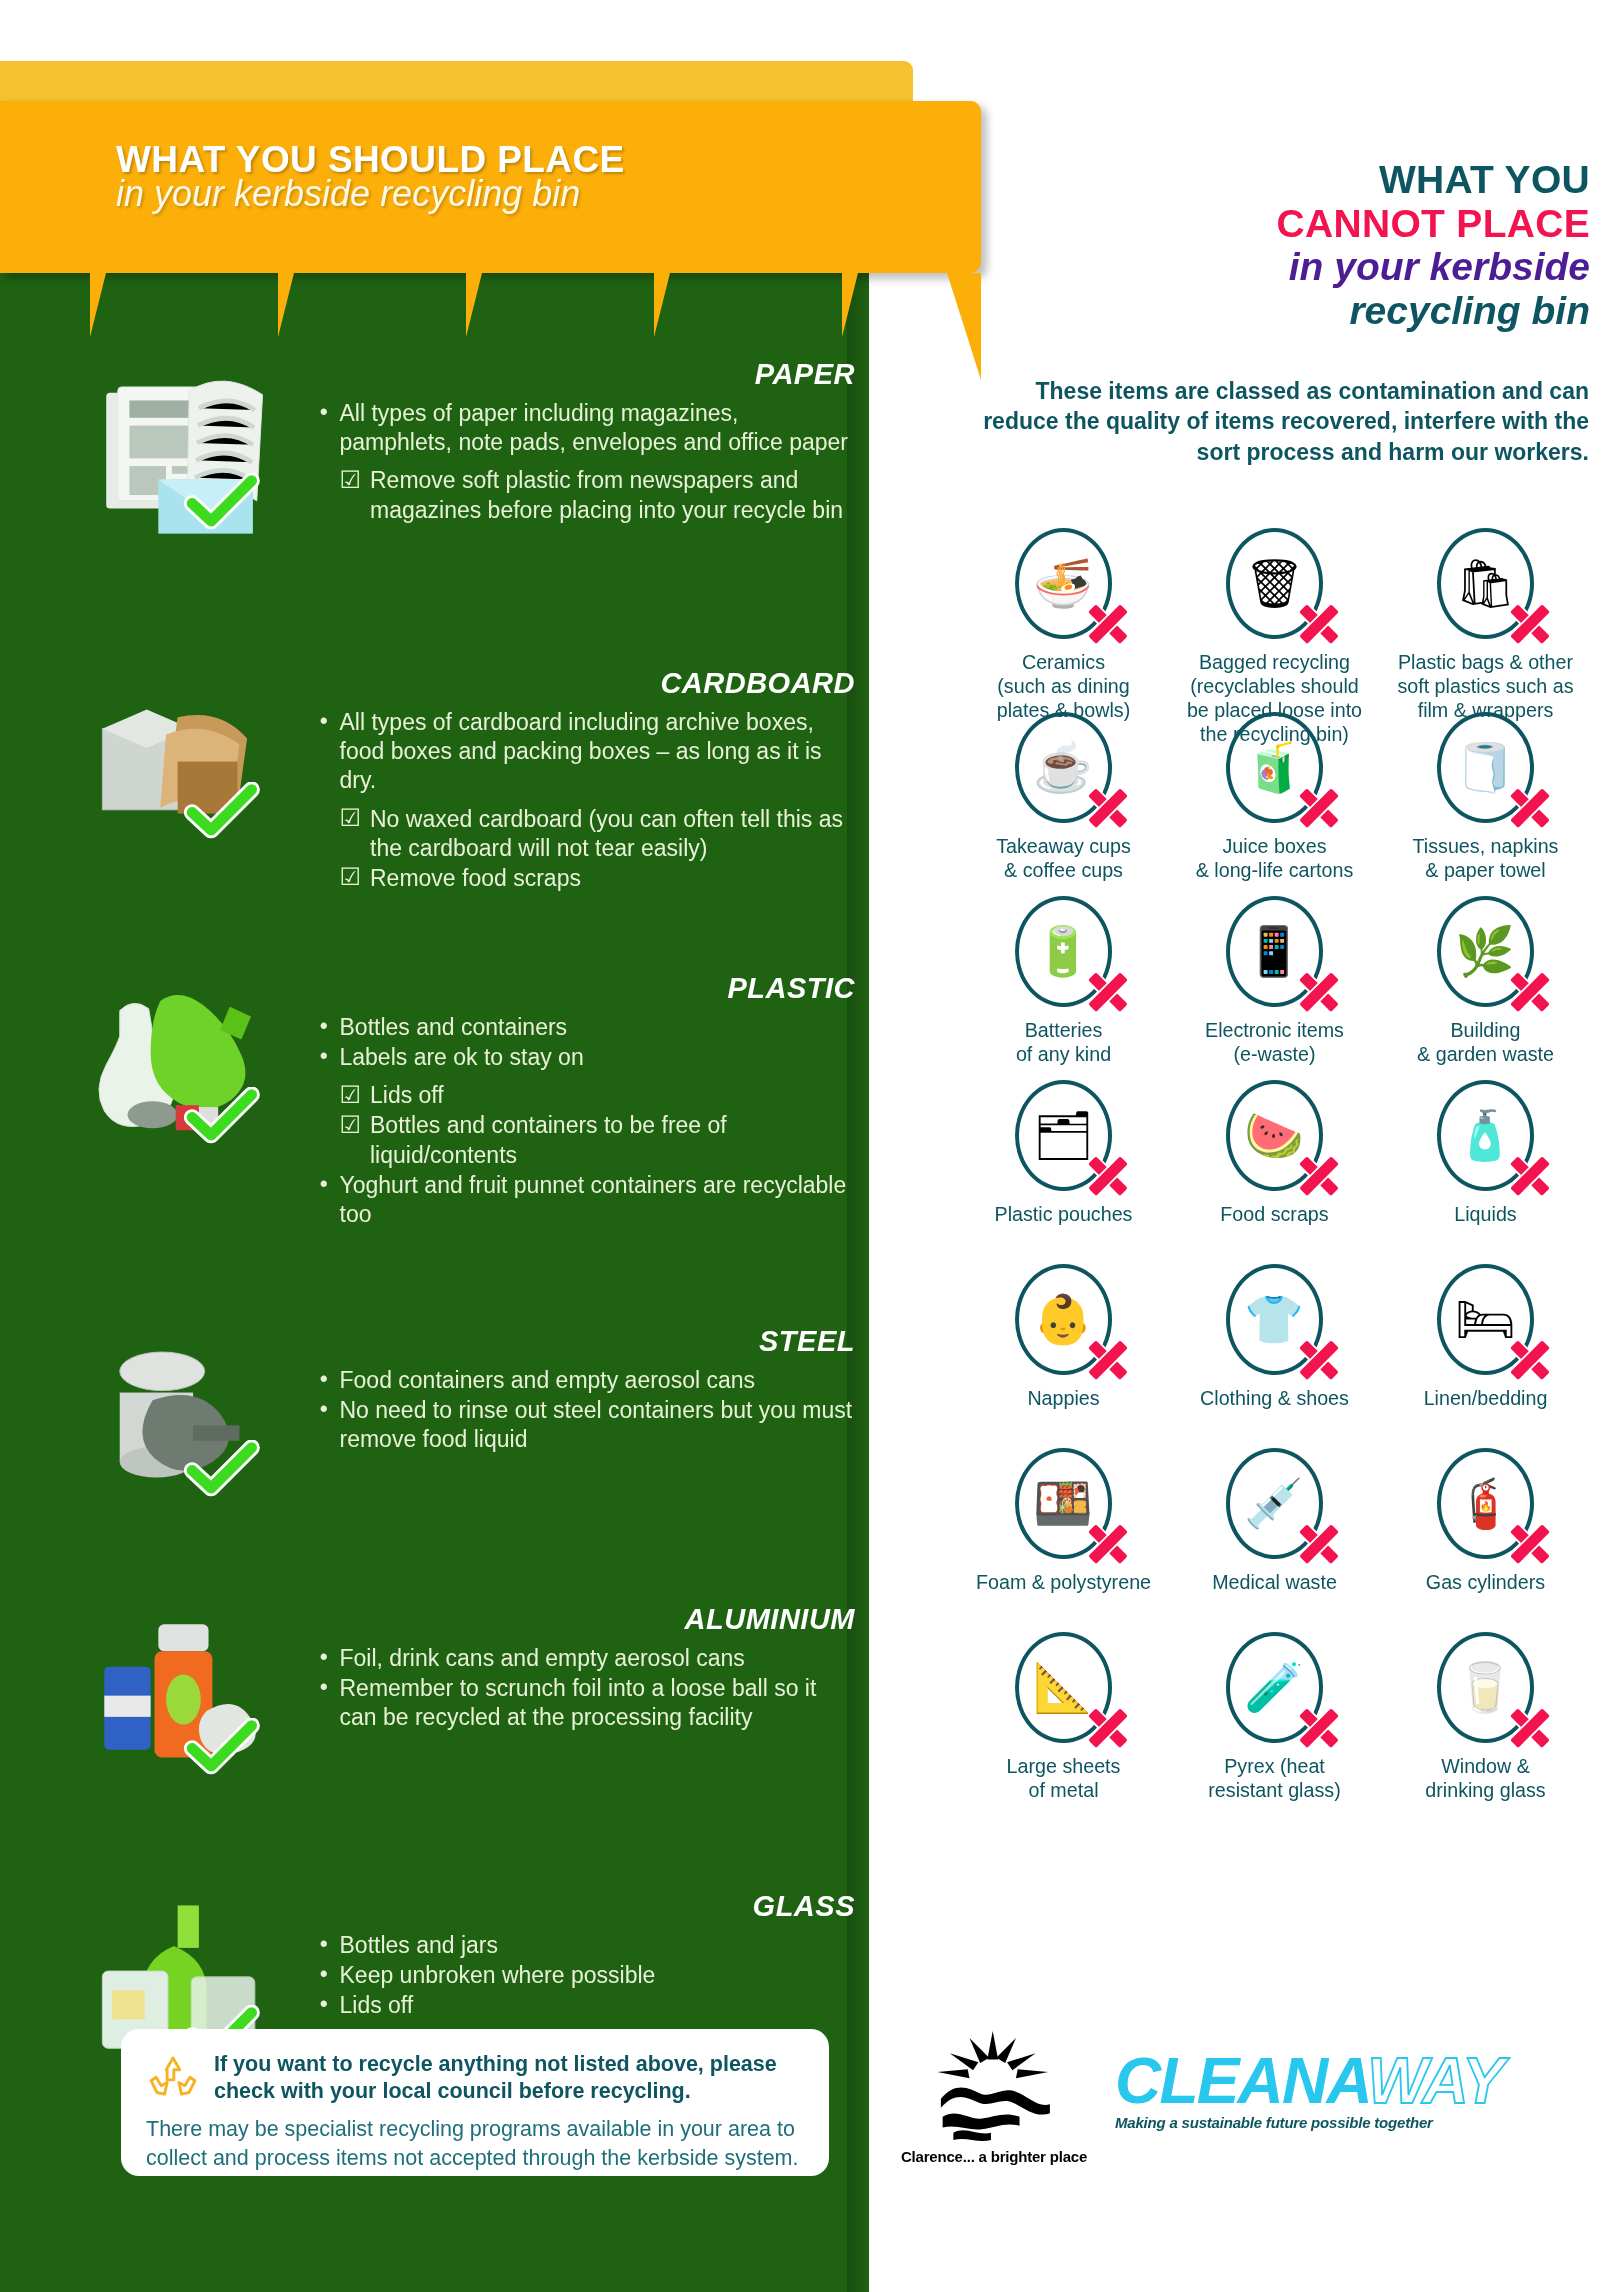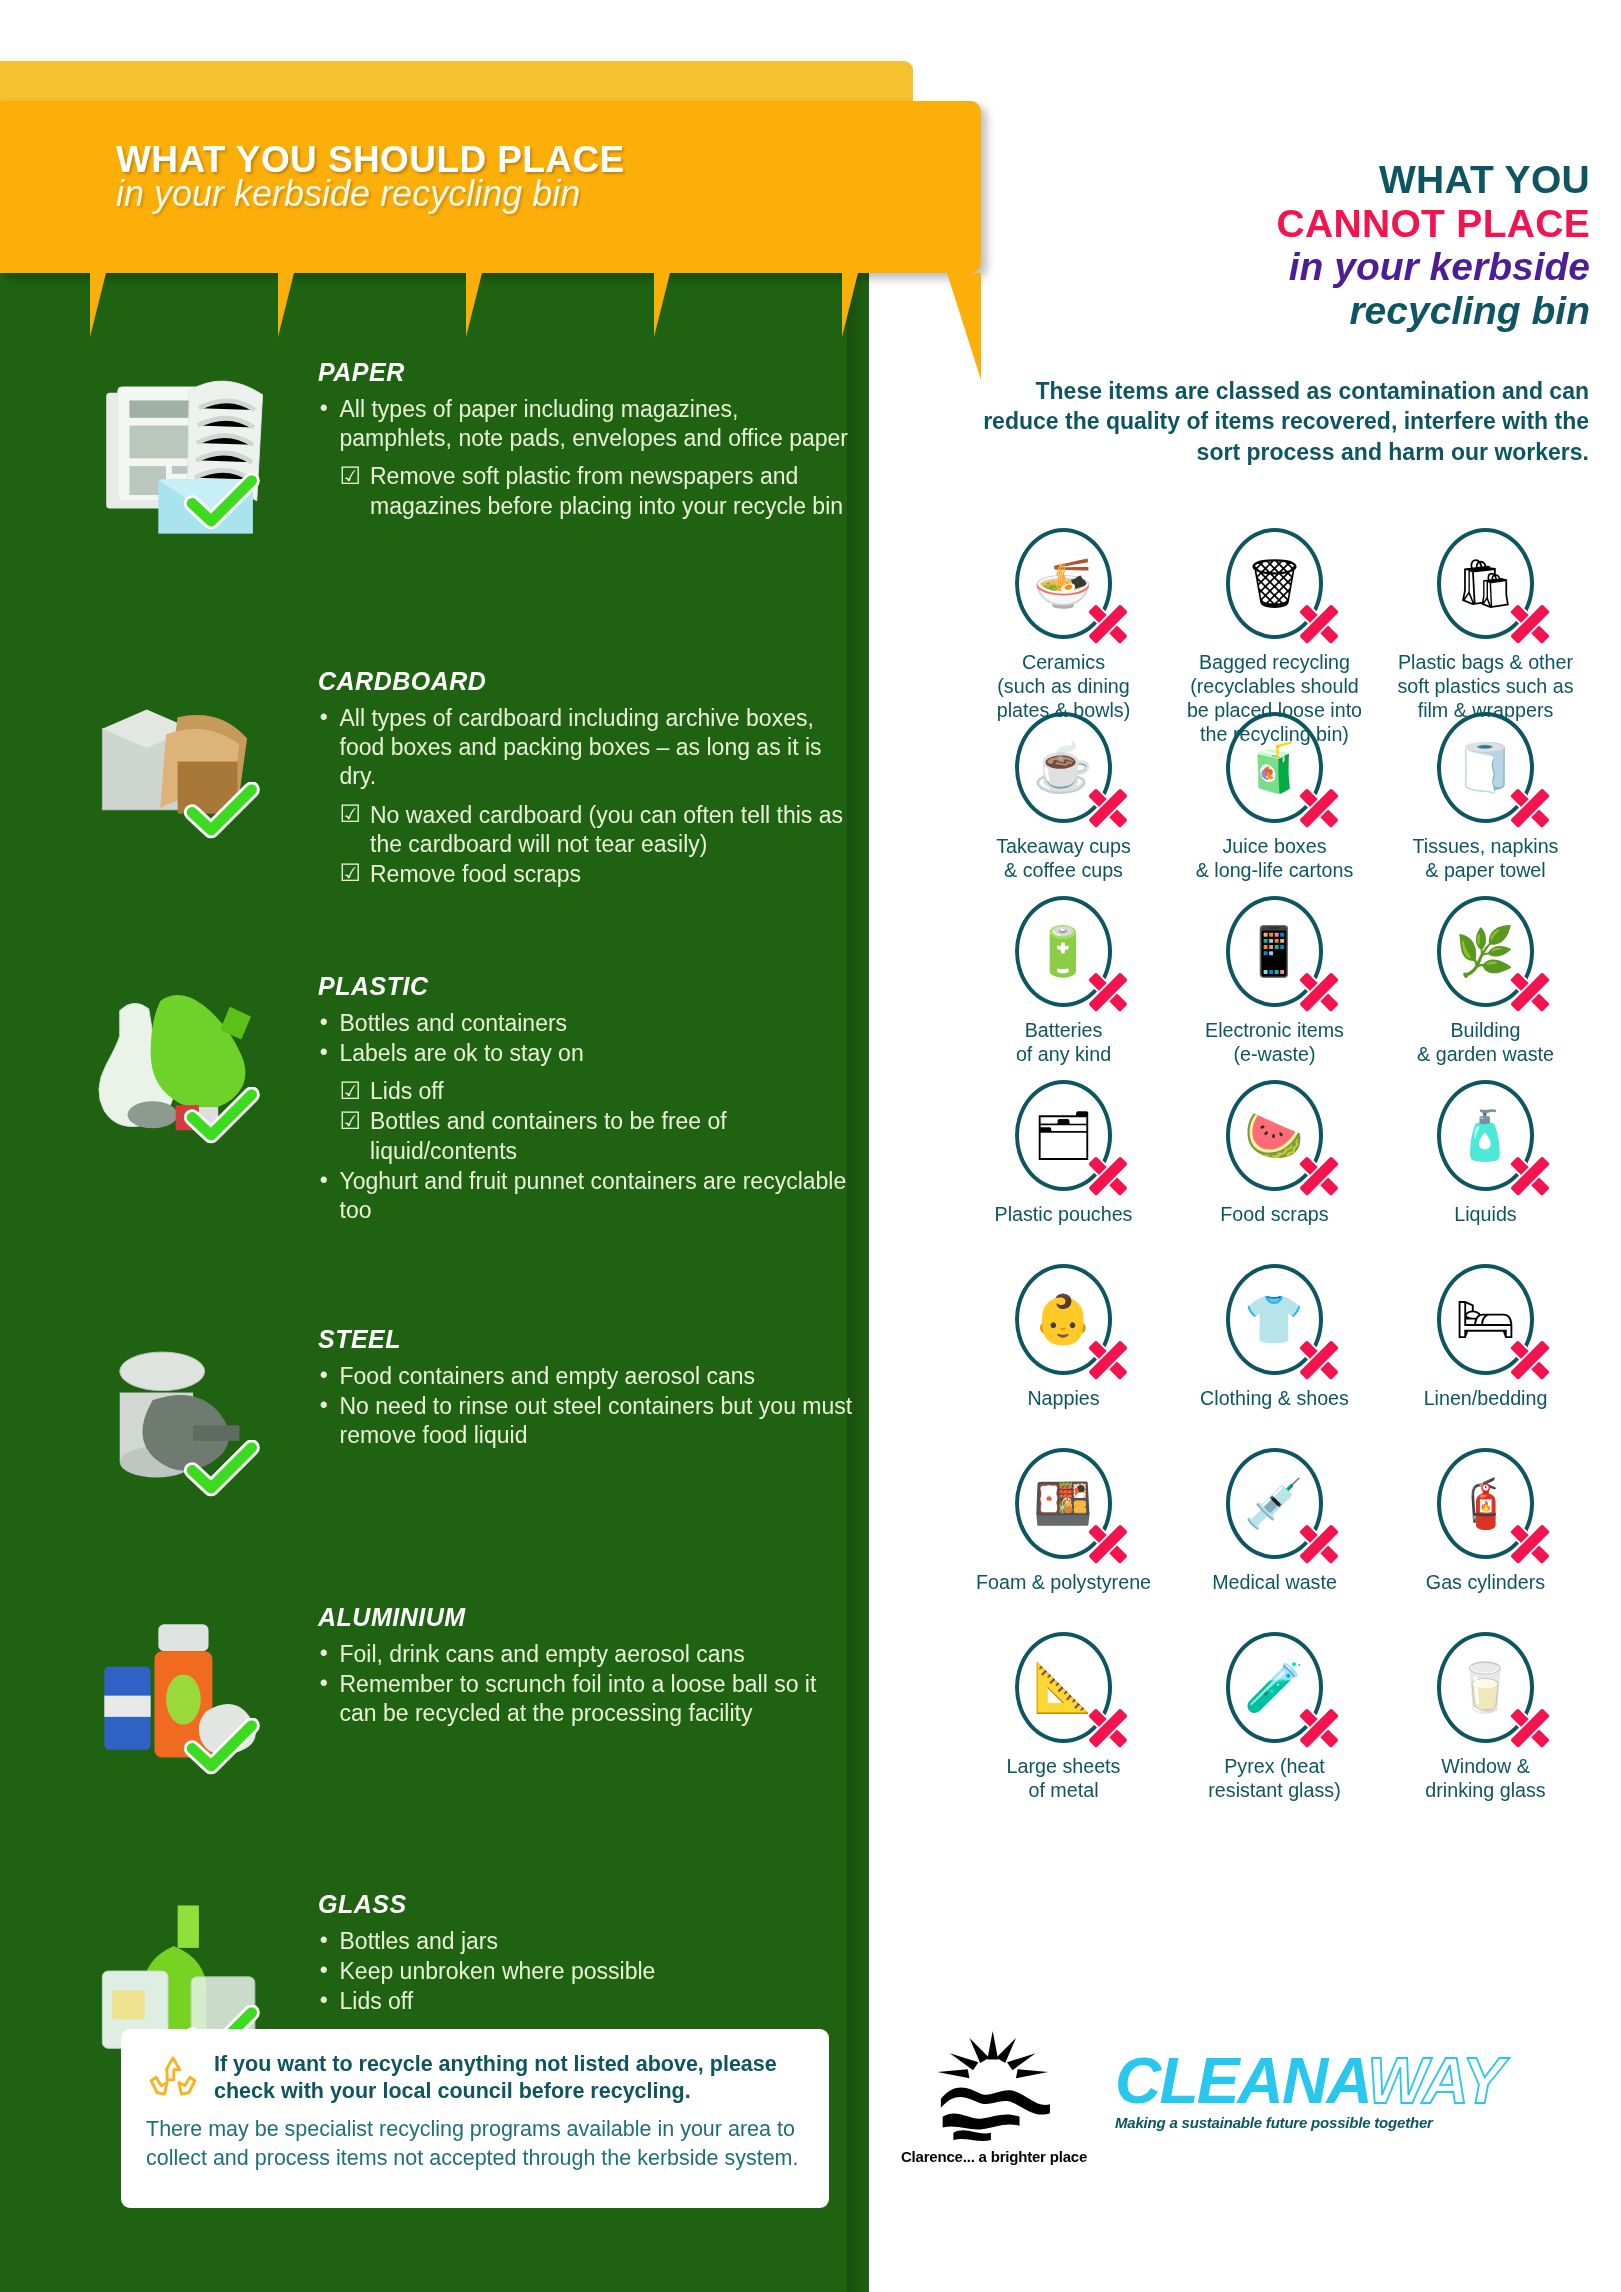--- a/index.html
+++ b/index.html
@@ -60,22 +60,22 @@
   .rh-l4{color:#0d5560;font-size:39px;font-style:italic;line-height:1.12;font-weight:bold;}
   #right-intro{
     position:absolute;left:976px;top:376px;width:613px;text-align:right;
     color:#0d5560;font-size:23px;line-height:1.32;font-weight:bold;
   }
   
   .section{position:absolute;left:0;width:869px;}
   .sec-icon{position:absolute;left:85px;top:0;width:193px;height:193px;}
   .sec-body{position:absolute;left:318px;width:537px;}
   .sec-title{
-    color:#ffffff;font-size:25px;font-weight:bold;font-style:italic;
-    letter-spacing:0.5px;margin-bottom:8px;
+    color:#ffffff;font-size:29px;font-weight:bold;font-style:italic;
+    letter-spacing:0.5px;margin-bottom:8px;text-align:right;
   }
   .sec-list{margin:0;padding:0;list-style:none;}
   .sec-list li{
     color:#e9f2d8;font-size:23px;line-height:1.27;
     padding-left:21.5px;position:relative;margin-bottom:0.9px;
   }
   .sec-list li.bullet:before{
     content:"\2022";position:absolute;left:1.8px;top:-0.9px;font-size:23px;color:#e9f2d8;
   }
   .sec-list li.check{
@@ -109,22 +109,22 @@
     box-shadow:0 0 0 1.8px #ffffff;
   }
   .cg-x:before{transform:translate(-50%,-50%) rotate(45deg);}
   .cg-x:after{transform:translate(-50%,-50%) rotate(-45deg);}
   .cg-label{
     margin-top:10.7px;color:#0d5560;font-size:19.7px;line-height:1.22;
     white-space:pre-line;
   }
   
   #footer-box{
-    position:absolute;left:121px;top:2029px;width:708px;height:179px;
-    background:#ffffff;border-radius:9px;padding:21.5px 25px;box-sizing:border-box;
+    position:absolute;left:121px;top:2029px;width:708px;height:147px;
+    background:#ffffff;border-radius:18px;padding:21.5px 25px;box-sizing:border-box;
   }
   #footer-head{
     color:#0d5560;font-size:21.5px;font-weight:bold;line-height:1.3;
     margin-left:68px;
   }
   #footer-body{
     color:#1d6f7a;font-size:21.5px;line-height:1.32;margin-top:9px;
   }
   #recycle-icon{
     position:absolute;left:25px;top:23px;width:54px;height:54px;

